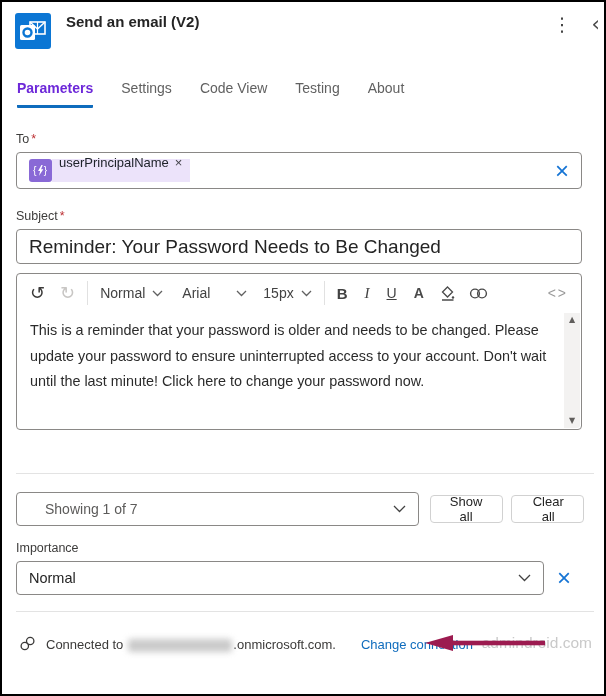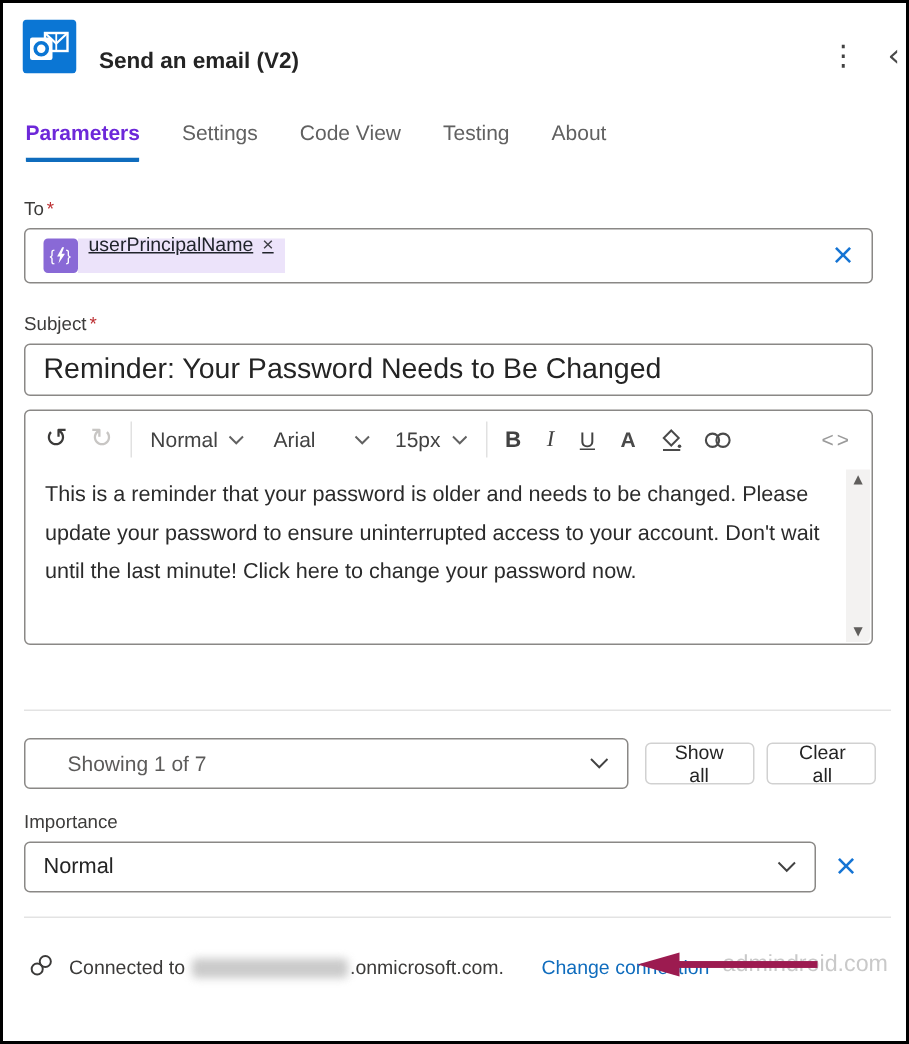--- a/index.html
+++ b/index.html
@@ -9,21 +9,21 @@
     width: 606px; height: 696px;
     border: 2px solid #000;
     background: #fff;
     font-family: "Liberation Sans", sans-serif;
     color: #242424;
     overflow: hidden;
   }
   .content { padding: 0 20px 0 14px; }
 
   
-  .hdr { display:flex; align-items:flex-end; margin:11px 14px 0 13px; position:relative; }
+  .hdr { display:flex; align-items:flex-start; margin:11px 14px 0 13px; position:relative; }
   .connector-icon { width:36px; height:36px; flex:0 0 36px; }
   .hdr-title { margin-left:15px; font-size:15px; font-weight:bold; color:#242424; }
   .hdr-right { margin-left:auto; display:flex; align-items:center; }
   .more-btn { font-size:19px; color:#424242; line-height:1; padding:2px 6px; cursor:pointer; }
   .chev-left-btn { margin-left:14px; margin-right:-10px; font-size:21px; color:#4a4a4a; line-height:1; font-family:"DejaVu Sans", sans-serif; }
 
   
   .tabs { display:flex; gap:28px; margin:31px 14px 0 15px; font-size:14px; }
   .tab { color:#616161; padding-bottom:9px; cursor:pointer; }
   .tab.active { color:#6d28d9; font-weight:bold; border-bottom:3px solid #0f6cbd; border-radius:1px; }
@@ -32,21 +32,21 @@
   .f-label { font-size:12.5px; color:#3d3c3b; margin-bottom:6px; }
   .req { color:#bc2f32; margin-left:2px; }
   .fieldbox {
     width:566px; border:1px solid #8a8886; border-radius:4px;
     display:flex; align-items:center; background:#fff;
   }
   .to-row { margin-top:24px; }
   .to-field { height:37px; padding:0 12px 0 12px; }
   .token { display:flex; align-items:center; height:23px; cursor:pointer; }
   .token-icon { width:23px; height:23px; border-radius:3px; background:#8969d6; display:flex; align-items:center; justify-content:center; flex:0 0 23px; }
-  .token-body { height:23px; display:flex; align-items:center; background:#ece3fa; padding:0 8px 16px 7px; font-size:13px; color:#20242b;text-decoration:underline; }
+  .token-body { height:23px; display:flex; align-items:center; background:#ece3fa; padding:0 8px 16px 7px; font-size:13px; color:#20242b; }
   .token-x { margin-left:6px; font-size:13px; color:#3f3f46; }
   .clear-x { margin-left:auto; font-size:24px; font-weight:300; color:#1574d4; line-height:1; cursor:pointer; }
 
   .subject-row { margin-top:20px; }
   .subject-field { height:35px; padding:0 12px; font-size:19px; color:#242424; }
 
   
   .body-row { margin-top:9px; }
   .editor { width:566px; height:157px; border:1px solid #8a8886; border-radius:4px; position:relative; overflow:hidden; }
   .toolbar { display:flex; align-items:center; height:38px; padding:0 13px; }

